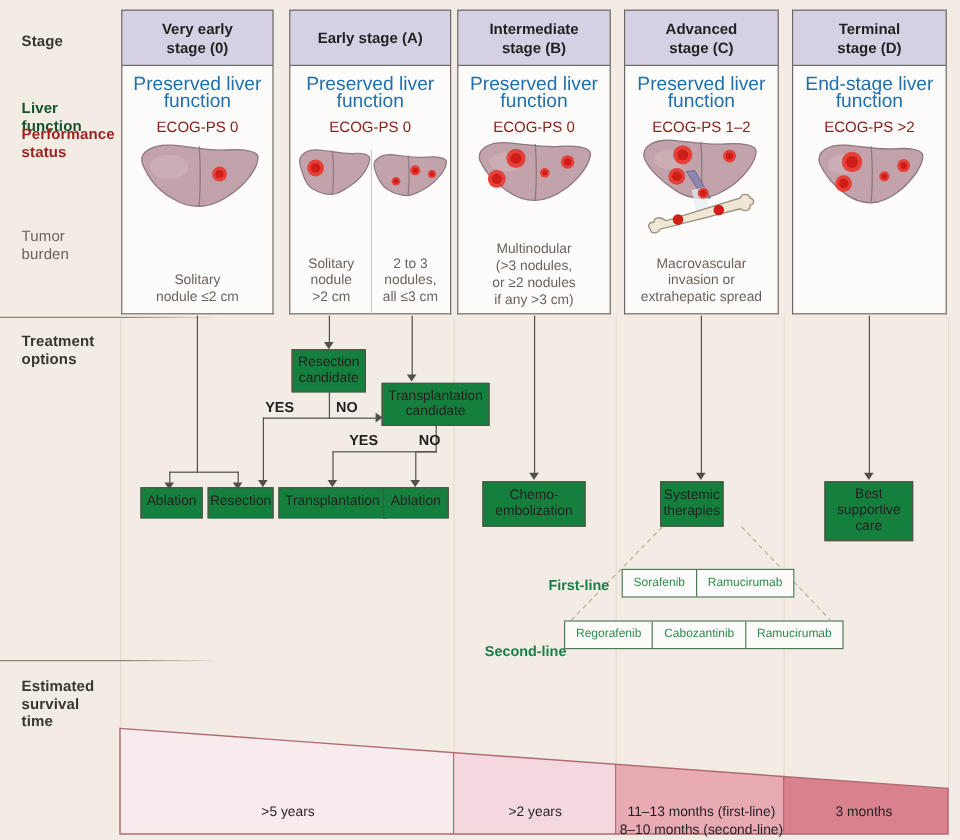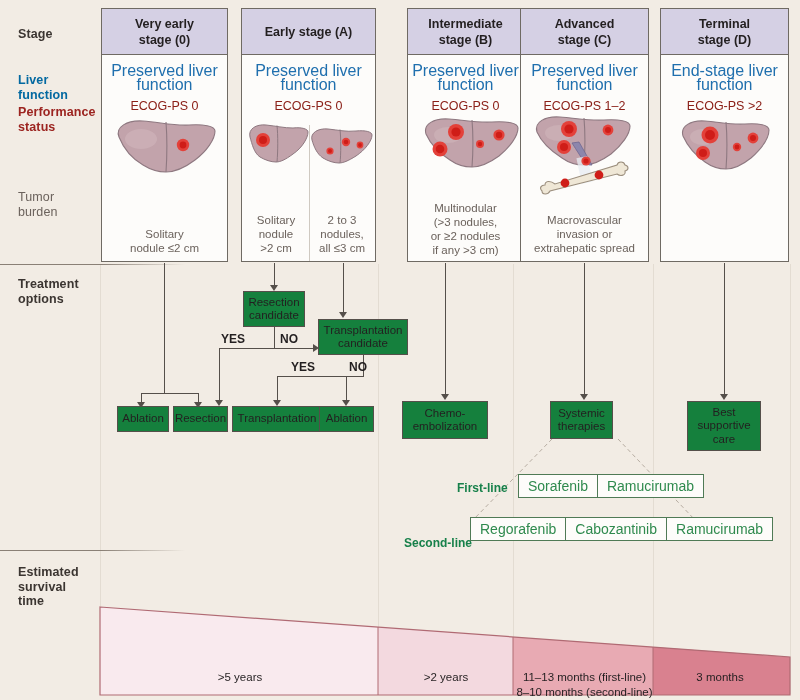--- a/index.html
+++ b/index.html
@@ -17,21 +17,21 @@
 
   
   .rowlabel{
     position:absolute;
     font-size:12.5px;
     font-weight:bold;
     line-height:14.5px;
     letter-spacing:.1px;
   }
   .lbl-stage{left:18px;top:27px;color:#3b3531;}
-  .lbl-liver{left:18px;top:73px;color:#0369a1;}
+  .lbl-liver{left:18px;top:83px;color:#14532d;}
   .lbl-perf{left:18px;top:105px;color:#9c2420;}
   .lbl-tumor{left:18px;top:190px;color:#6b625c;font-weight:normal;font-size:12.5px;}
   .lbl-treat{left:18px;top:277px;color:#3b3531;}
   .lbl-surv{left:18px;top:565px;color:#3b3531;}
 
   
   .vdiv{position:absolute;width:1px;background:#e3dcd2;}
 
   
   .hrule{position:absolute;height:1px;}
@@ -105,21 +105,21 @@
     border-left:4.5px solid transparent;border-right:4.5px solid transparent;
     border-top:6px solid #554f4a;}
   .arrowr{position:absolute;width:0;height:0;
     border-top:4.5px solid transparent;border-bottom:4.5px solid transparent;
     border-left:6px solid #554f4a;}
 
   
   .drugrow{position:absolute;display:flex;border:1px solid #4f7a55;background:#fdfcfa;box-sizing:border-box;}
   .drug{
     padding:4px 9px;
-    font-size:14px;
+    font-size:10px;
     color:#2f8a4e;
     border-right:1px solid #4f7a55;
     text-align:right;
     line-height:14px;
     white-space:nowrap;
   }
   .drug:last-child{border-right:none;}
   .linelabel{
     position:absolute;font-size:12px;font-weight:bold;color:#17804a;
   }
@@ -241,21 +241,21 @@
         <div>&gt;2 cm</div>
       </div>
       <div class="subtext" style="left:68px;width:64px;right:auto;">
         <div>2 to 3</div>
         <div>nodules,</div>
         <div>all ≤3 cm</div>
       </div>
     </div>
   </div>
 
-  <div class="stagecol" style="left:381px;width:117px;margin-left:26px;">
+  <div class="stagecol" style="left:381px;width:128px;">
     <div class="stagehead">
       <div>Intermediate</div>
       <div>stage (B)</div>
     </div>
     <div class="stagebody">
       <div class="liverfn">
         <div>Preserved liver</div>
         <div>function</div>
       </div>
       <div class="ecog">ECOG-PS 0</div>
@@ -422,21 +422,21 @@
   <div class="arrow" style="left:441px;top:394px;"></div>
   <div class="fbox" style="left:402px;top:401px;width:86px;height:38px;">
     <div>
       <span>Chemo-</span><br>
       <span>embolization</span>
     </div>
   </div>
 
   <div class="ln lnv" style="left:584px;top:263px;height:133px;"></div>
   <div class="arrow" style="left:580px;top:394px;"></div>
-  <div class="fbox" style="left:550px;top:401px;width:63px;height:38px;">
+  <div class="fbox" style="left:550px;top:401px;width:53px;height:38px;">
     <div>
       <span>Systemic</span><br>
       <span>therapies</span>
     </div>
   </div>
 
   <div class="ln lnv" style="left:724px;top:263px;height:133px;"></div>
   <div class="arrow" style="left:720px;top:394px;"></div>
   <div class="fbox" style="left:687px;top:401px;width:74px;height:50px;">
     <div>

